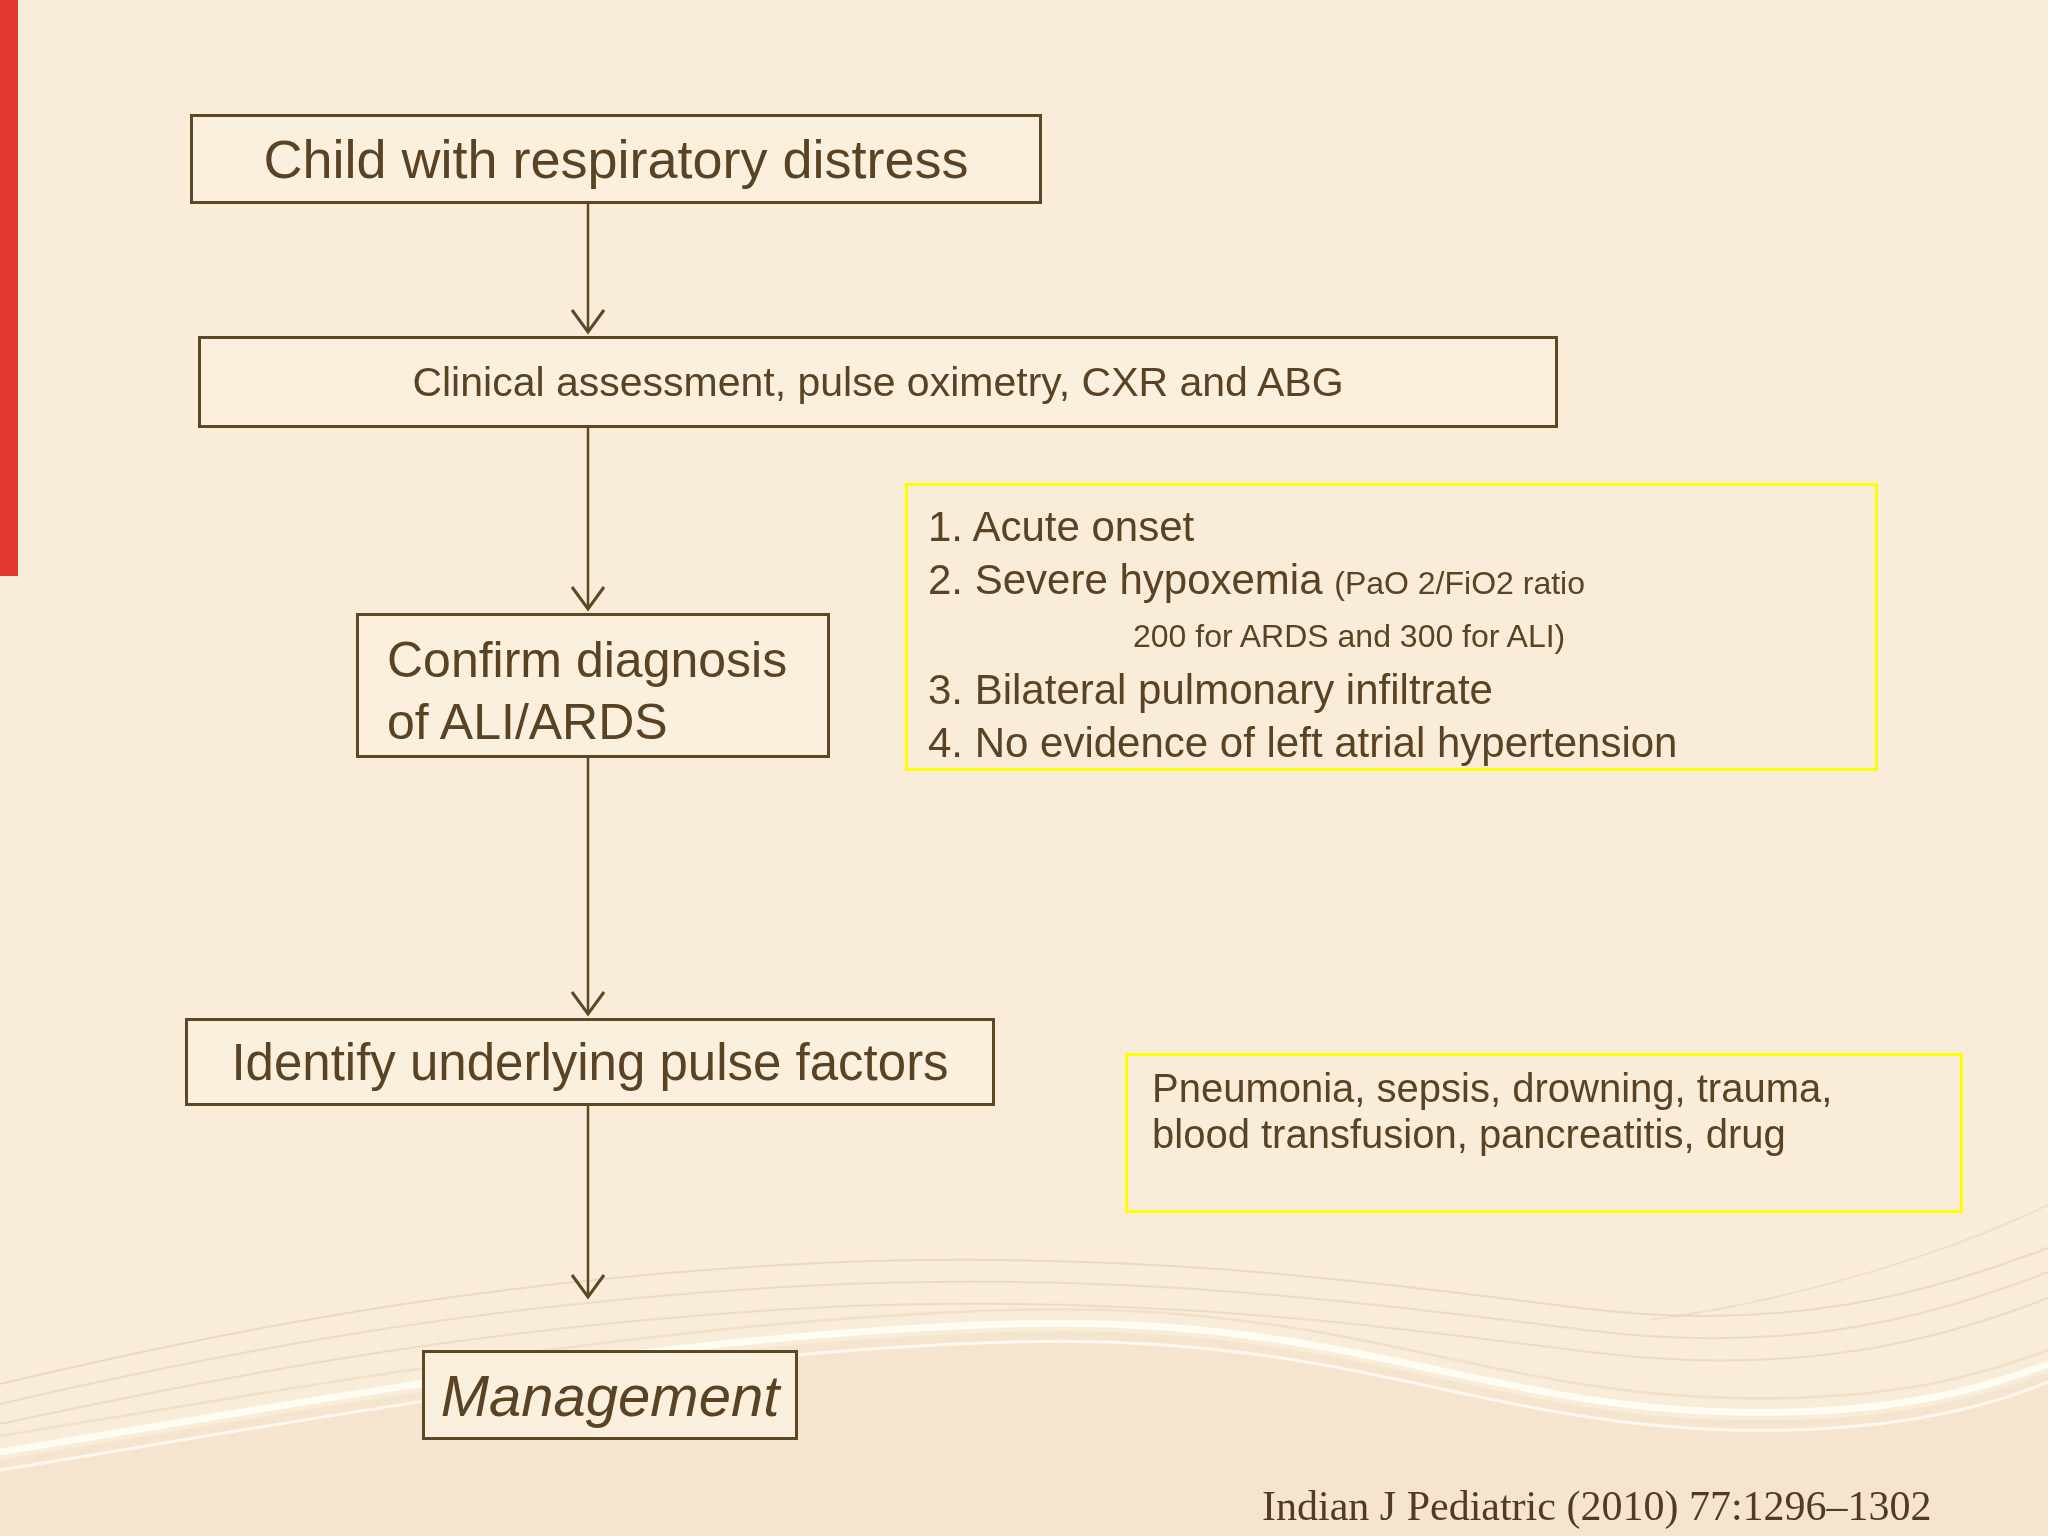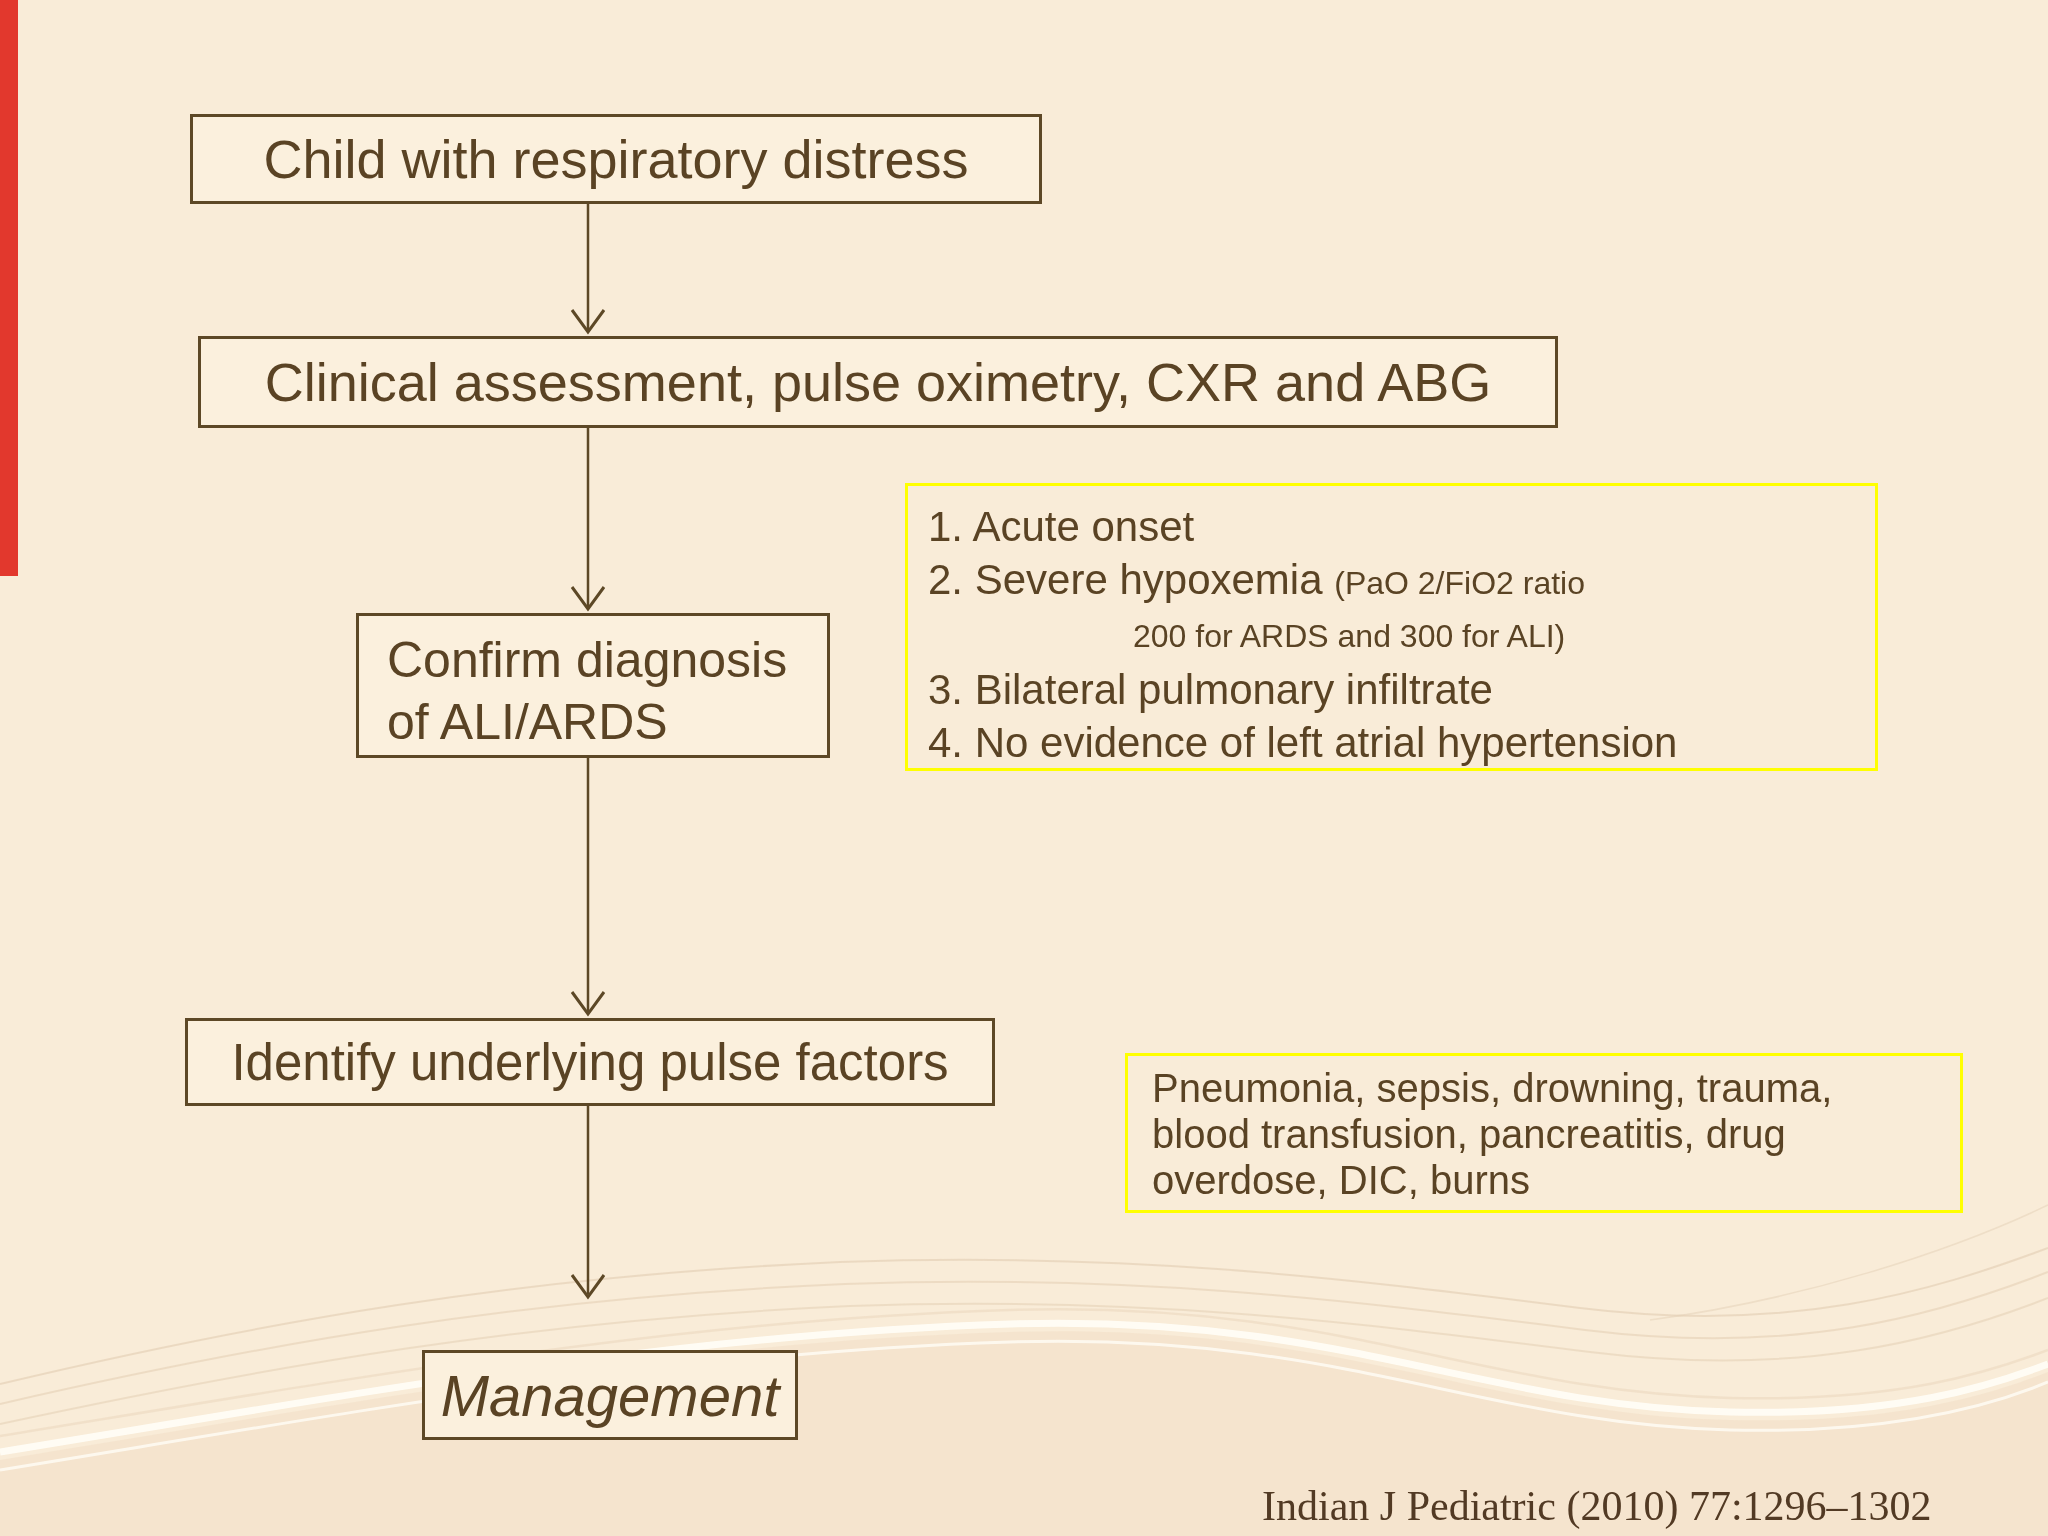--- a/index.html
+++ b/index.html
@@ -17,21 +17,21 @@
   .node{
     position:absolute;
     box-sizing:border-box;
     border:3px solid #5d4826;
     background:#fbf0dd;
     color:#5a4324;
     display:flex;align-items:center;justify-content:center;
     white-space:nowrap;
   }
   .node-child{left:190px;top:114px;width:852px;height:90px;font-size:54px;}
-  .node-clinical{left:198px;top:336px;width:1360px;height:92px;font-size:54px;}
+  .node-clinical{left:198px;top:336px;width:1360px;height:92px;font-size:41px;}
   .node-confirm{
     left:356px;top:613px;width:474px;height:145px;font-size:50px;
     flex-direction:column;align-items:flex-start;justify-content:flex-start;
     padding:13px 12px 0 28px;line-height:62px;
   }
   .node-identify{left:185px;top:1018px;width:810px;height:88px;font-size:51px;}
   .node-management{left:422px;top:1350px;width:376px;height:90px;font-size:58px;font-style:italic;}
   .callout{
     position:absolute;
     box-sizing:border-box;
@@ -114,18 +114,17 @@
     <div class="line">1. Acute onset</div>
     <div class="line"><span>2. Severe hypoxemia </span><span class="small">(PaO 2/FiO2 ratio</span></div>
     <div class="line small indent">200 for ARDS and 300 for ALI)</div>
     <div class="line">3. Bilateral pulmonary infiltrate</div>
     <div class="line">4. No evidence of left atrial hypertension</div>
   </div>
 
   <div class="callout callout-risk">
     <div class="line">Pneumonia, sepsis, drowning, trauma,</div>
     <div class="line">blood transfusion, pancreatitis, drug</div>
-    <div class="line">overdose, DIC, burns</div>
   </div>
 
   <div class="citation">Indian J Pediatric (2010) 77:1296–1302</div>
 
 </div>
 
 </body></html>

